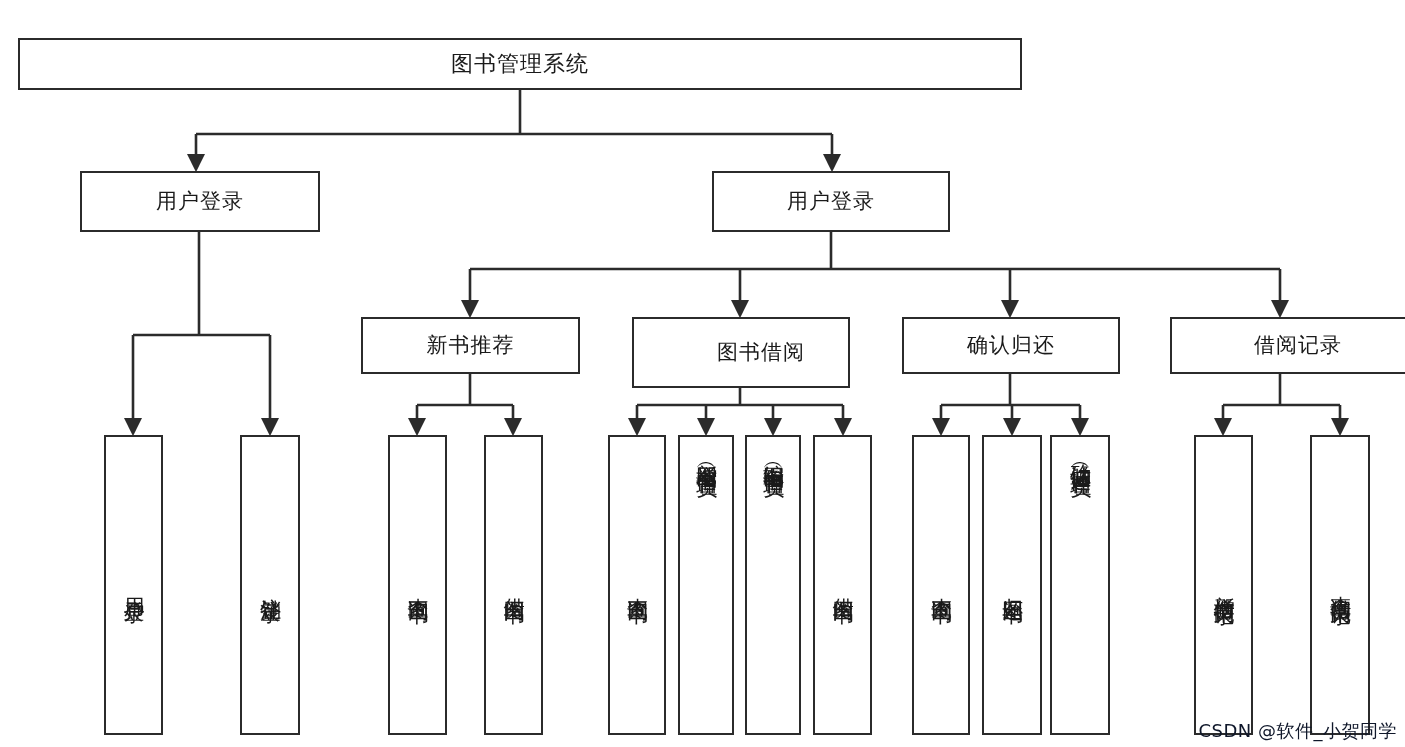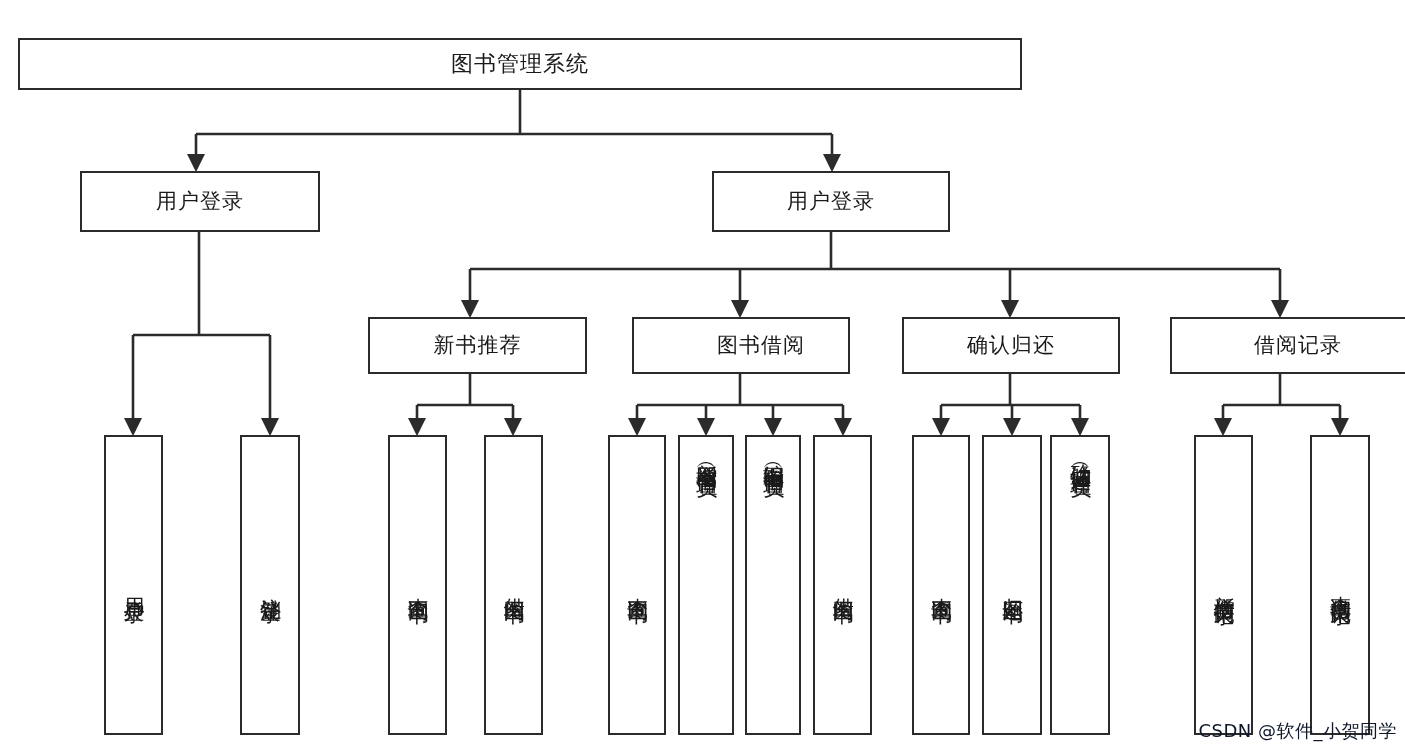--- a/index.html
+++ b/index.html
@@ -128,23 +128,23 @@
       <path d="M 1340 405 L 1340 427" marker-end="url(#arrow)"></path>
     </g>
   </svg>
 
   <div class="node horizontal" id="root-node" style="left:18px; top:14px; width:1004px; height:52px;margin-top:24px;">图书管理系统</div>
 
   <div class="node horizontal" style="left:80px; top:171px; width:240px; height:61px;">用户登录</div>
 
   <div class="node horizontal" style="left:712px; top:171px; width:238px; height:61px;">用户登录</div>
 
-  <div class="node horizontal" style="left:361px; top:317px; width:219px; height:57px;margin-left:7px;">新书推荐</div>
-
-  <div class="node horizontal" style="left:632px; top:317px; width:218px; height:57px;padding-left:40px;">图书借阅</div>
+  <div class="node horizontal" style="left:361px; top:317px; width:219px; height:57px;">新书推荐</div>
+
+  <div class="node horizontal" style="left:632px; top:317px; width:218px; height:71px;padding-left:40px;">图书借阅</div>
 
   <div class="node horizontal" style="left:902px; top:317px; width:218px; height:57px;">确认归还</div>
 
   <div class="node horizontal" style="left:1170px; top:317px; width:256px; height:57px;">借阅记录</div>
 
   <div class="node vertical centered" style="left:104px; top:435px; width:59px; height:300px;">
     <span class="vtext">用户登录</span>
   </div>
 
   <div class="node vertical centered" style="left:240px; top:435px; width:60px; height:300px;">

